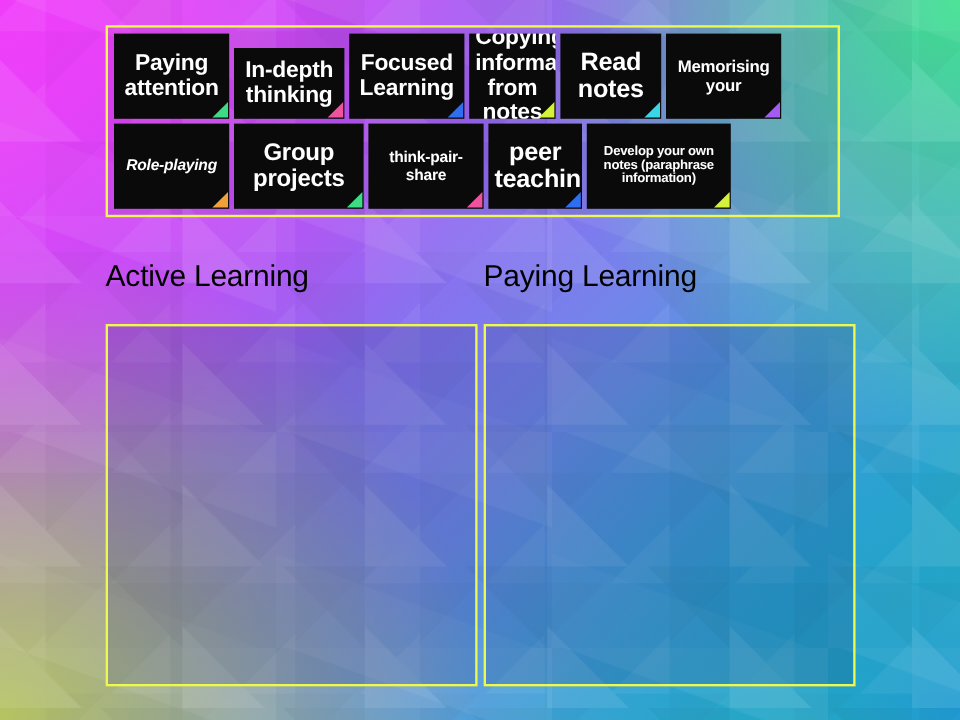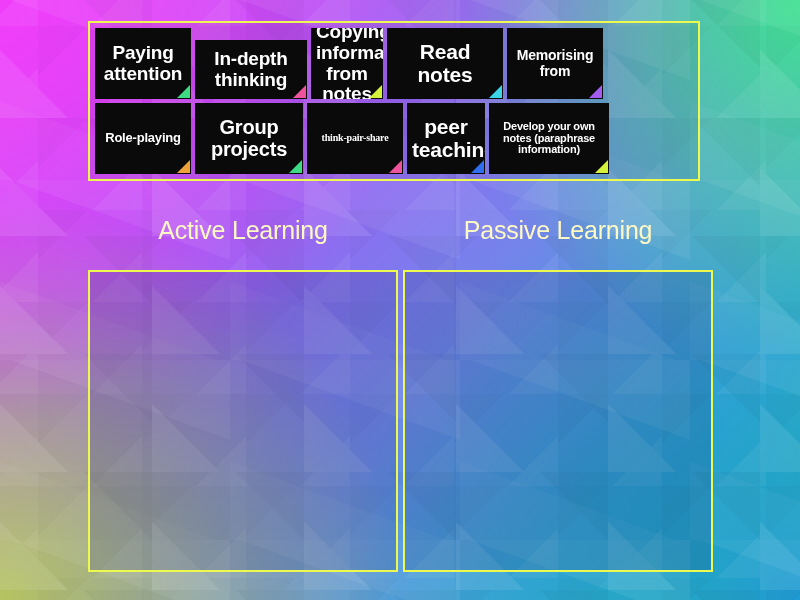--- a/index.html
+++ b/index.html
@@ -107,22 +107,22 @@
     height: 0;
     border-left: 13px solid transparent;
     border-bottom: 13px solid #3ddc84;
   }
 
   
   .cat-title {
     position: absolute;
     font-size: 25px;
     font-weight: normal;
-    color: #fef9c3;
-    text-align: center;
+    color: #000000;
+    text-align: left;
     letter-spacing: -0.2px;
     white-space: nowrap;
   }
   #title-active { left: 88px; top: 216px; width: 310px; }
   #title-passive { left: 403px; top: 216px; width: 310px; }
 
   
   .dropzone {
     position: absolute;
     top: 270px;
@@ -142,58 +142,62 @@
   <div id="bg-facets"></div>
   <div id="bg-facets2"></div>
 </div>
 
 <div id="tray">
     <div class="tray-row">
       <div class="tile" style="width: 96px; font-size: 19px;">
         <span class="tile-text">Paying attention</span>
         <span class="corner" style="border-bottom-color: rgb(61, 220, 132);"></span>
       </div>
-      <div class="tile" style="width: 112px; font-size: 19px; margin-top: 12px;">
+      <div class="tile" style="width: 92px; font-size: 19px; margin-top: 12px;">
         <span class="tile-text">In-depth thinking</span>
         <span class="corner" style="border-bottom-color: rgb(240, 83, 158);"></span>
+      </div>
+      <div class="tile" style="width: 96px; font-size: 19px;">
+        <span class="tile-text">Focused Learning</span>
+        <span class="corner" style="border-bottom-color: rgb(47, 110, 240);"></span>
       </div>
       <div class="tile" style="width: 72px; font-size: 19px;">
         <span class="tile-text">Copying information from notes</span>
         <span class="corner" style="border-bottom-color: rgb(212, 242, 58);"></span>
       </div>
-      <div class="tile" style="width: 116px; font-size: 21px;">
+      <div class="tile" style="width: 84px; font-size: 21px;">
         <span class="tile-text">Read notes</span>
         <span class="corner" style="border-bottom-color: rgb(58, 214, 232);"></span>
       </div>
       <div class="tile" style="width: 96px; font-size: 14px;">
-        <span class="tile-text">Memorising from</span>
+        <span class="tile-text">Memorising your</span>
         <span class="corner" style="border-bottom-color: rgb(163, 92, 242);"></span>
       </div>
     </div>
     <div class="tray-row">
-      <div class="tile" style="width: 96px; font-size: 13px;">
+      <div class="tile" style="width: 96px; font-size: 13px; font-style: italic;">
         <span class="tile-text">Role-playing</span>
         <span class="corner" style="border-bottom-color: rgb(240, 162, 58);"></span>
       </div>
       <div class="tile" style="width: 108px; font-size: 20px;">
         <span class="tile-text">Group projects</span>
         <span class="corner" style="border-bottom-color: rgb(61, 220, 132);"></span>
       </div>
-      <div class="tile" style="width: 96px; font-size: 10px; font-family: Liberation Serif, serif;">
+      <div class="tile" style="width: 96px; font-size: 13px;">
         <span class="tile-text">think-pair-share</span>
         <span class="corner" style="border-bottom-color: rgb(240, 83, 158);"></span>
       </div>
       <div class="tile" style="width: 78px; font-size: 21px;">
         <span class="tile-text">peer teaching</span>
         <span class="corner" style="border-bottom-color: rgb(47, 110, 240);"></span>
       </div>
       <div class="tile" style="width: 120px; font-size: 11px;">
         <span class="tile-text">Develop your own notes (paraphrase information)</span>
         <span class="corner" style="border-bottom-color: rgb(212, 242, 58);"></span>
       </div>
     </div>
   </div>
 
 <div class="cat-title" id="title-active">Active Learning</div>
-<div class="cat-title" id="title-passive">Passive Learning</div>
+<div class="cat-title" id="title-passive">Paying Learning</div>
 
 <div class="dropzone" id="zone-active"></div>
 <div class="dropzone" id="zone-passive"></div>
 
 </body></html>

